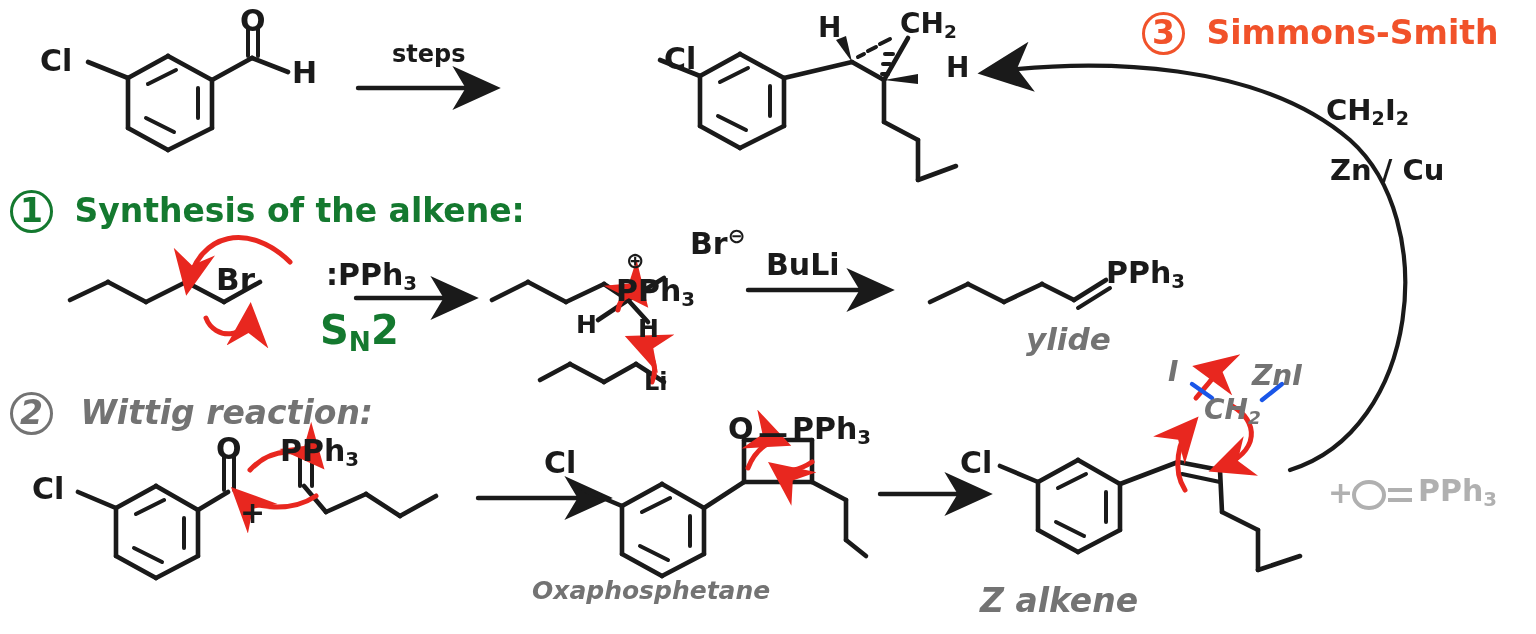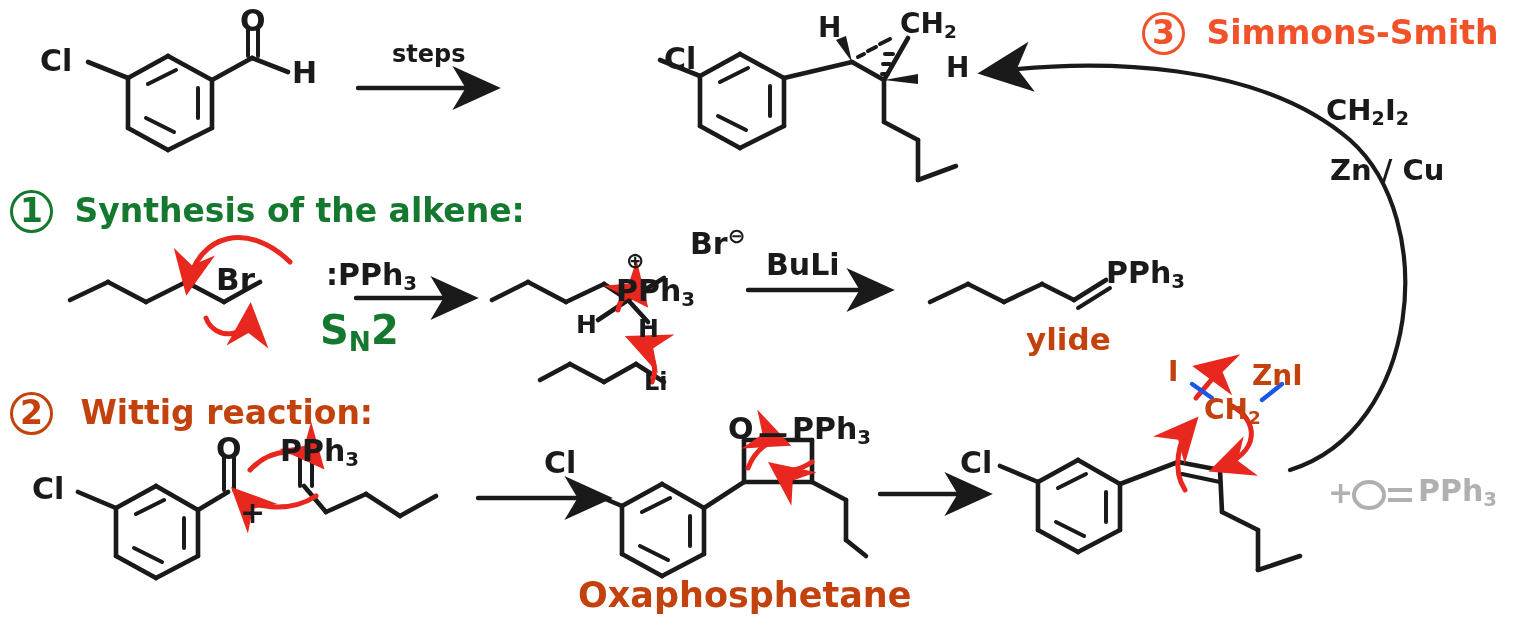--- a/index.html
+++ b/index.html
@@ -2,21 +2,21 @@
 <html><head>
 <meta charset="utf-8">
 <style>
   html,body{margin:0;padding:0;background:#fff;}
   body{width:1536px;height:634px;font-family:"DejaVu Sans",sans-serif;}
   #stage{position:relative;width:1536px;height:634px;overflow:hidden;background:#ffffff;}
   svg.layer{position:absolute;left:0;top:0;width:1536px;height:634px;}
   .lbl{position:absolute;white-space:nowrap;line-height:1;}
   .blk{color:#1a1a1a;}
   .grn{color:#14792f;}
-  .blu{color:#c2410c;}
+  .blu{color:#737373;font-style:italic;}
   .org{color:#f1522a;}
   .teal{color:#16a887;}
   .gry{color:#b0b0b0;}
   .atom{font-family:"DejaVu Sans",sans-serif;font-weight:700;}
   .hand{font-family:"DejaVu Sans",sans-serif;font-weight:600;}
   sub{font-size:0.66em;vertical-align:-0.25em;font-weight:700;}
   .circnum{display:inline-block;border:3px solid currentColor;border-radius:50%;
            width:1.12em;height:1.12em;line-height:1.12em;text-align:center;
            font-weight:700;box-sizing:content-box;}
 </style>
@@ -299,23 +299,24 @@
   </div>
   <div class="lbl blk atom" style="left:32px;top:474px;font-size:30px;">Cl</div>
   <div class="lbl blk atom" style="left:216px;top:434px;font-size:30px;">O</div>
   <div class="lbl blk atom" style="left:280px;top:436px;font-size:30px;">PPh<sub>3</sub></div>
   <div class="lbl blk atom" style="left:240px;top:498px;font-size:30px;">+</div>
 
   <div class="lbl blk atom" style="left:728px;top:414px;font-size:30px;">O</div>
   <div class="lbl blk atom" style="left:758px;top:418px;font-size:30px;">—</div>
   <div class="lbl blk atom" style="left:792px;top:414px;font-size:30px;">PPh<sub>3</sub></div>
   <div class="lbl blk atom" style="left:544px;top:448px;font-size:30px;">Cl</div>
-  <div class="lbl blu hand" style="left:578px;top:578px;font-size:35px;text-align:center;">Oxaphosphetane</div>
+  <div class="lbl blu hand" style="left:532px;top:578px;font-size:25px;text-align:center;">Oxaphosphetane</div>
 
   <div class="lbl blk atom" style="left:960px;top:448px;font-size:30px;">Cl</div>
+  <div class="lbl blu hand" style="left:980px;top:584px;font-size:33px;">Z alkene</div>
 
   <div class="lbl blu atom" style="left:1168px;top:358px;font-size:28px;">I</div>
   <div class="lbl blu atom" style="left:1204px;top:396px;font-size:28px;">CH<sub>2</sub></div>
   <div class="lbl blu atom" style="left:1252px;top:362px;font-size:28px;">ZnI</div>
 
   <div class="lbl gry atom" style="left:1328px;top:478px;font-size:30px;">+</div>
   <div class="lbl gry atom" style="left:1418px;top:476px;font-size:30px;">PPh<sub>3</sub></div>
 
 </div>
 

